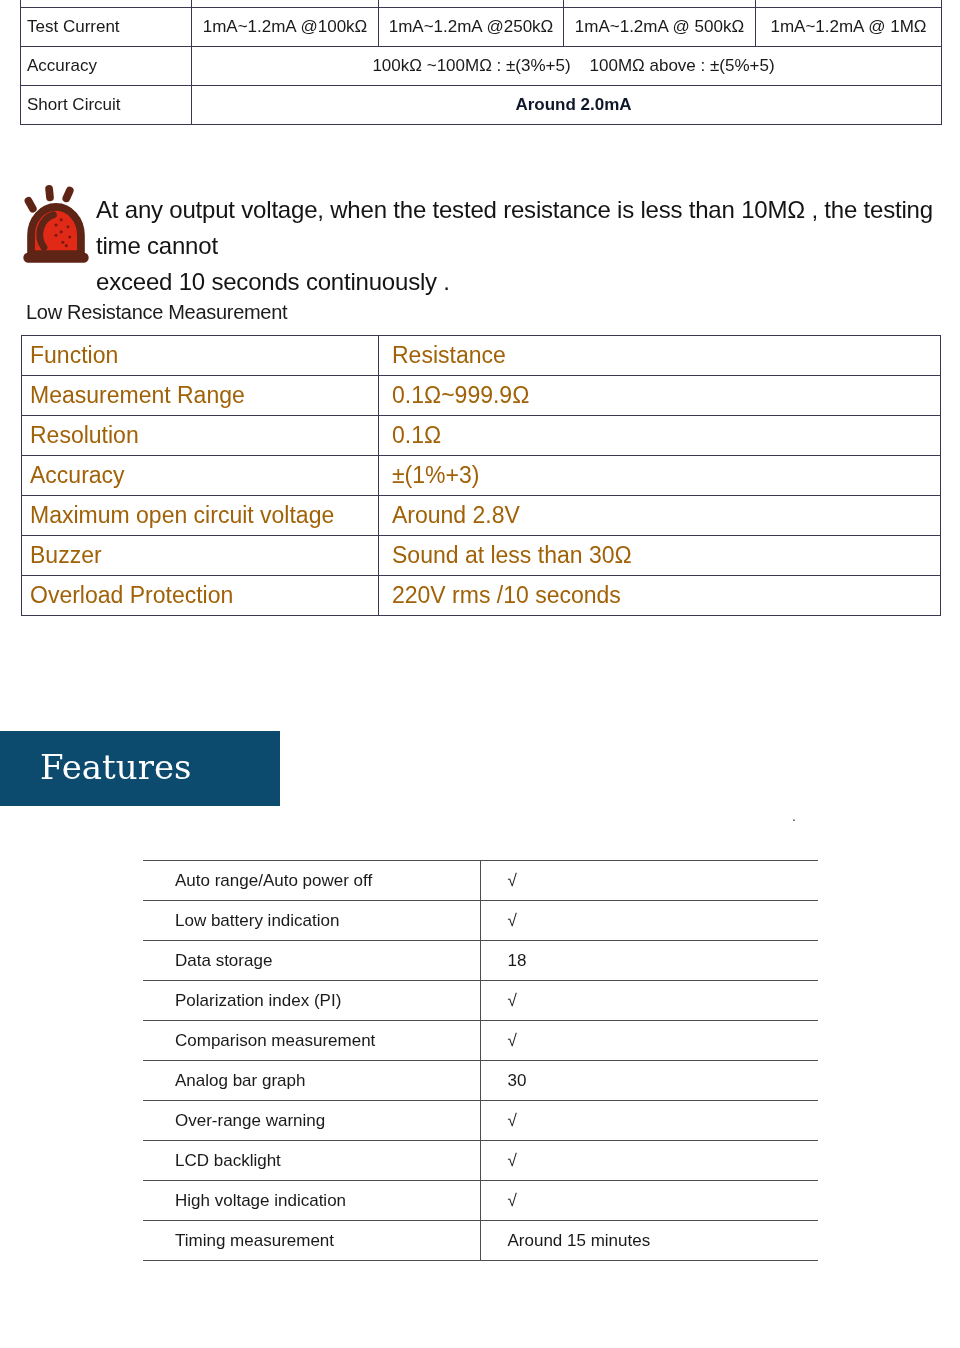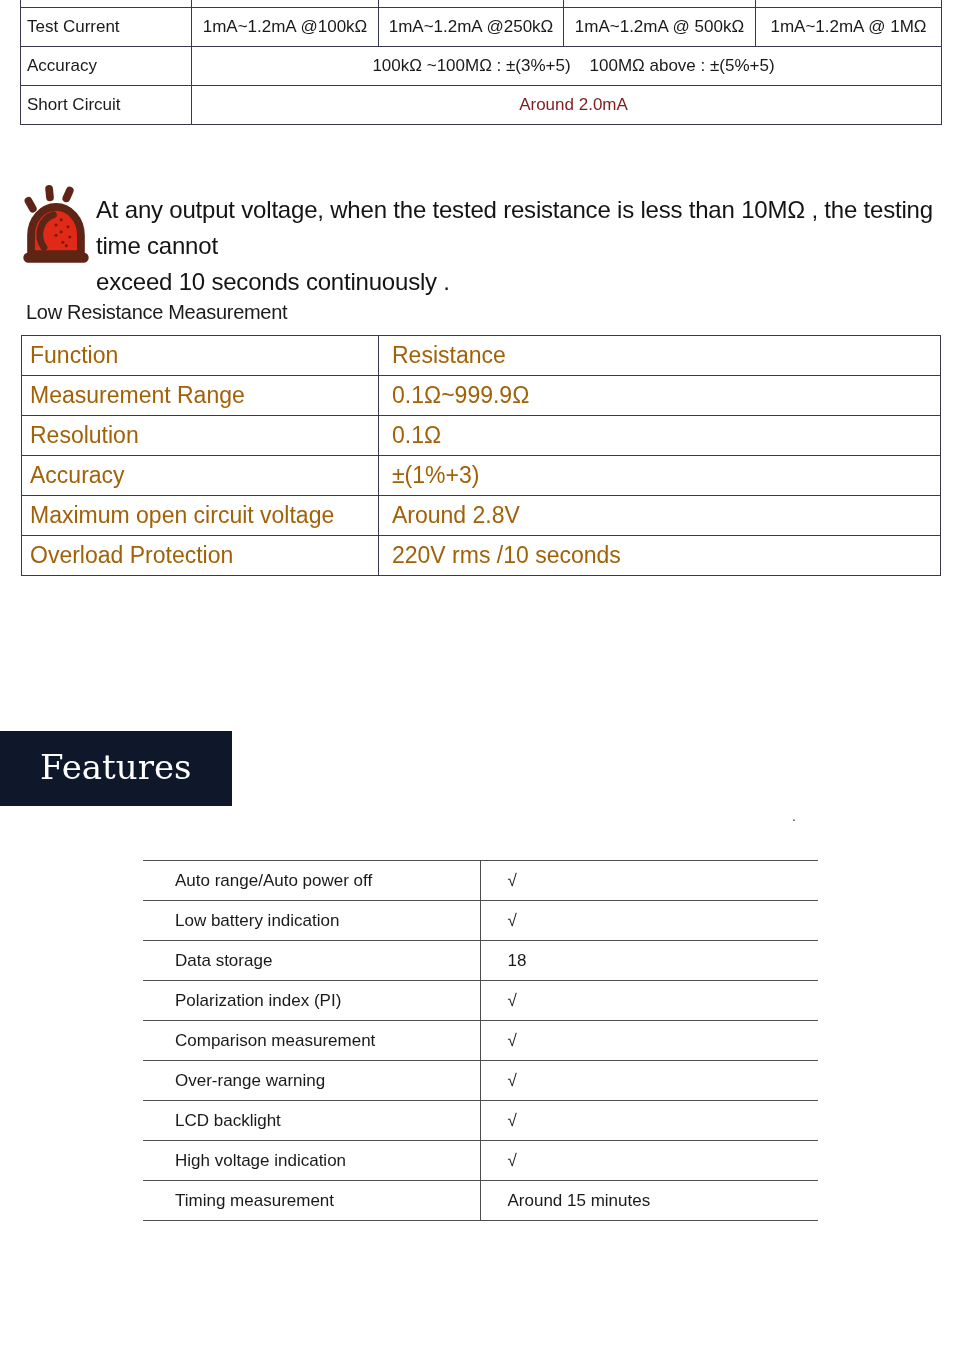--- a/index.html
+++ b/index.html
@@ -17,21 +17,21 @@
     font-size:17px; color:#1a1a1a;
   }
   table.spec td {
     border:1.5px solid #383850; height:39px; vertical-align:middle;
     overflow:hidden; white-space:nowrap;
   }
   table.spec tr.cutoff td { height:40px; }
   table.spec td.lbl { padding-left:6px; text-align:left; }
   table.spec td.val { text-align:center; padding:0 2px; }
   table.spec td.merged { text-align:center; padding-left:14px; white-space:pre; }
-  .red { color:#7f1d1d; }
+  .red { color:#0f172a;font-weight:bold; }
 
   
   #warning-icon { position:absolute; left:12px; top:182px; width:88px; height:86px; }
   #warning-text {
     position:absolute; left:96px; top:192px; width:845px;
     font-size:24px; line-height:36px; color:#141414; letter-spacing:-0.2px;
   }
 
   
   #lr-heading {
@@ -44,22 +44,22 @@
     font-size:23px; color:#a16207;
   }
   table.lowres td {
     border:1.5px solid #383850; height:40px; vertical-align:middle; white-space:nowrap;
   }
   table.lowres td.lbl { padding-left:8px; }
   table.lowres td.val { padding-left:13px; }
 
   
   #features-banner {
-    position:absolute; left:0; top:731px; width:232px; height:75px;
-    background:#0f172a;
+    position:absolute; left:0; top:731px; width:280px; height:75px;
+    background:#0c4a6e;
   }
   #features-banner .banner-text {
     position:absolute; left:40px; top:0; height:75px; line-height:73px;
     font-family:"DejaVu Serif", serif; font-size:34px; color:#ffffff;
   }
   #stray-dot {
     position:absolute; left:792px; top:808px; font-size:14px; color:#333;
   }
 
   
@@ -166,20 +166,24 @@
     </tr>
     <tr>
       <td class="lbl">Accuracy</td>
       <td class="val">±(1%+3)</td>
     </tr>
     <tr>
       <td class="lbl">Maximum open circuit voltage</td>
       <td class="val">Around 2.8V</td>
     </tr>
     <tr>
+      <td class="lbl">Buzzer</td>
+      <td class="val">Sound at less than 30Ω</td>
+    </tr>
+    <tr>
       <td class="lbl">Overload Protection</td>
       <td class="val">220V rms /10 seconds</td>
     </tr>
   </tbody>
     </table>
 
   <div id="features-banner">
     <div class="banner-text">Features</div>
   </div>
   <div id="stray-dot">.</div>
@@ -204,20 +208,24 @@
     </tr>
     <tr>
       <td class="lbl">Polarization index (PI)</td>
       <td class="val">√</td>
     </tr>
     <tr>
       <td class="lbl">Comparison measurement</td>
       <td class="val">√</td>
     </tr>
     <tr>
+      <td class="lbl">Analog bar graph</td>
+      <td class="val">30</td>
+    </tr>
+    <tr>
       <td class="lbl">Over-range warning</td>
       <td class="val">√</td>
     </tr>
     <tr>
       <td class="lbl">LCD backlight</td>
       <td class="val">√</td>
     </tr>
     <tr>
       <td class="lbl">High voltage indication</td>
       <td class="val">√</td>

